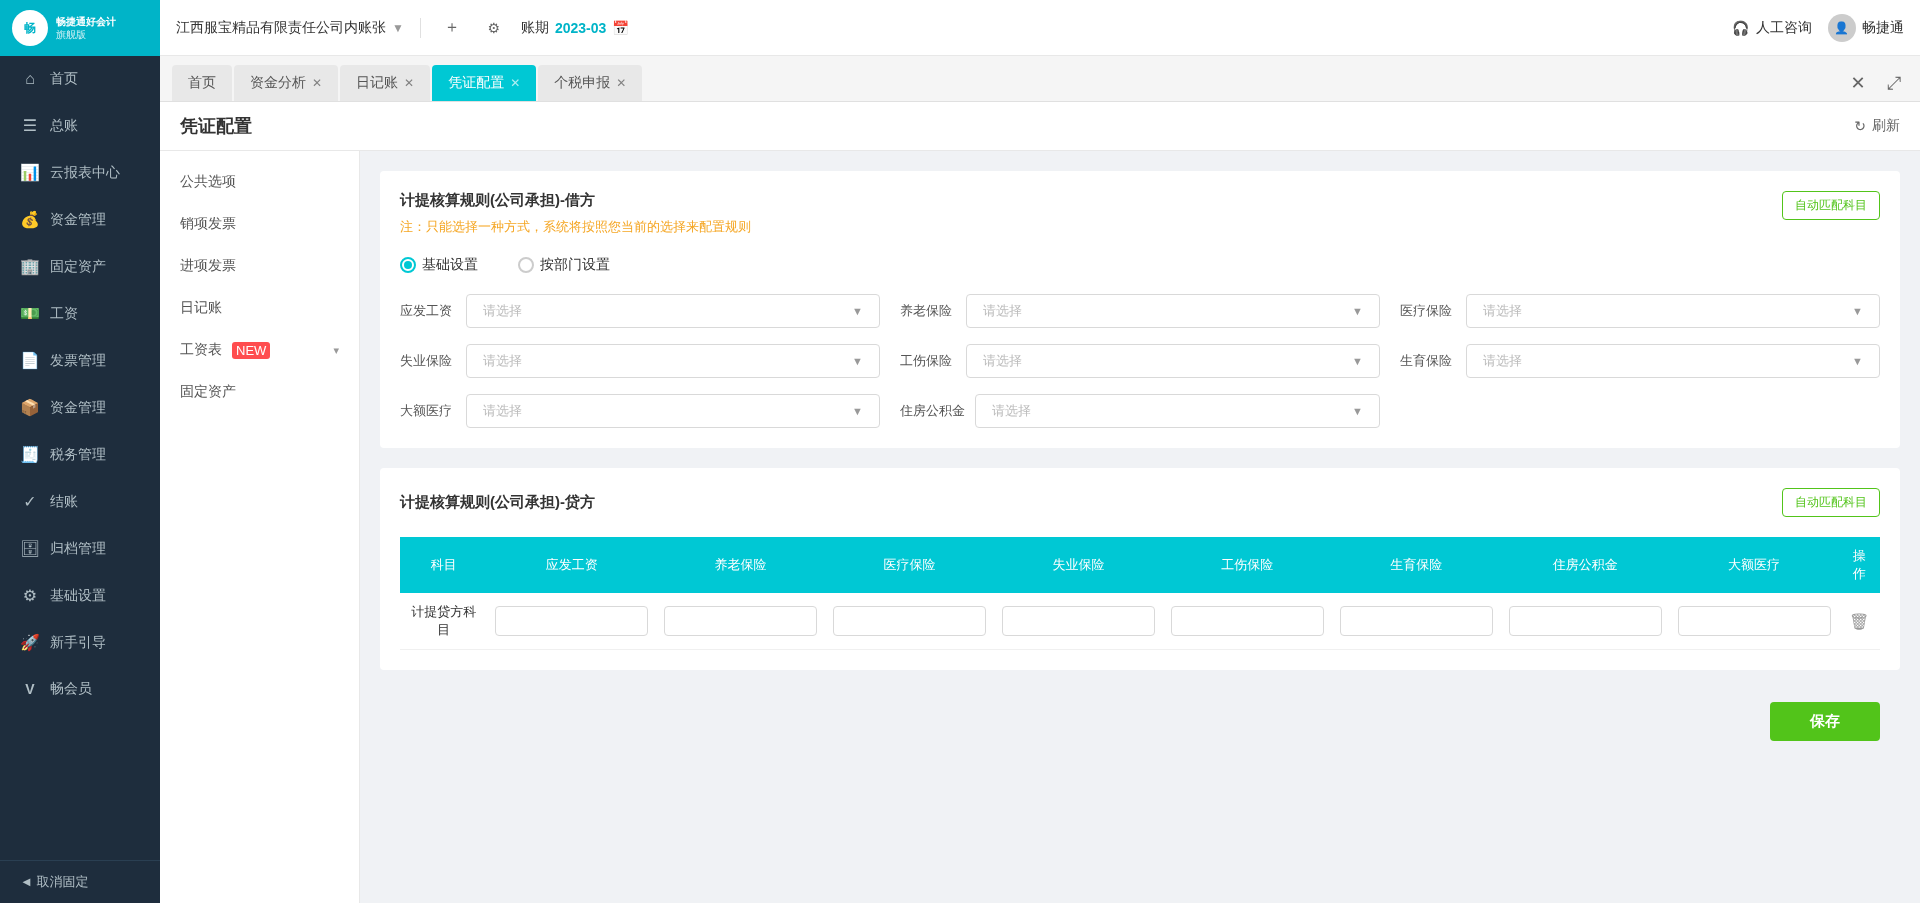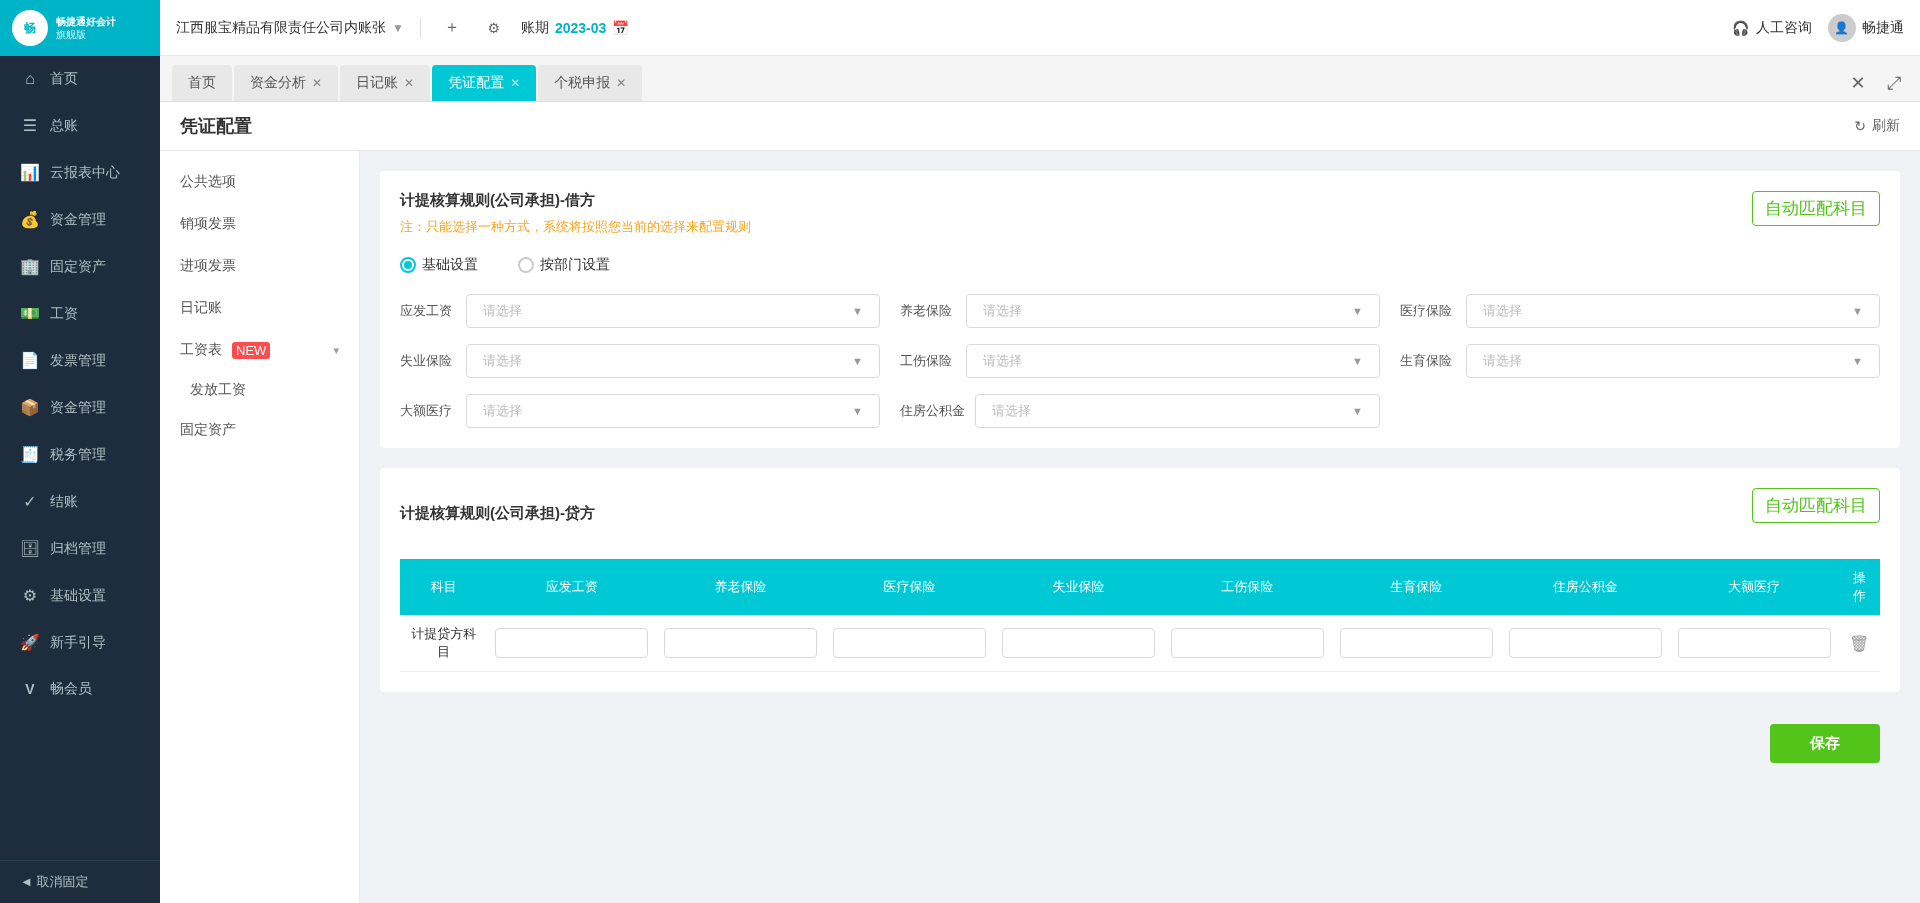--- a/index.html
+++ b/index.html
@@ -235,27 +235,27 @@
       padding: 0 16px;
       font-size: 13px;
       color: #bbb;
       cursor: pointer;
       background: #fff;
     }
 
     
     .auto-match-btn {
       float: right;
-      margin-bottom: 24px;
+      margin-bottom: 8px;
       background: #fff;
       border: 1px solid #52c41a;
       color: #52c41a;
       padding: 5px 12px;
       border-radius: 4px;
-      font-size: 17px;
+      font-size: 12px;
       cursor: pointer;
     }
 
     
     .data-table { width: 100%; border-collapse: collapse; }
     .data-table thead tr {
       background: #00c8d4;
     }
     .data-table thead th {
       color: #fff;
@@ -462,23 +462,20 @@
           <span>日记账</span>
         </div>
         <div class="left-nav-group">
           <div class="left-nav-group-label">
             <span>工资表</span>
             <span class="new-badge">NEW</span>
           </div>
           <span style="font-size:11px; color:#999;">▾</span>
         </div>
         <div class="left-nav-sub">
-          <div class="left-nav-sub-item">
-            <span>发放工资</span>
-          </div>
         </div>
         <div class="left-nav-item">
           <span>固定资产</span>
         </div>
       </div>
 
       <div class="right-content">
 
         <div class="section">
           <div style="display:flex; justify-content:space-between; align-items:flex-start; margin-bottom:4px;">

